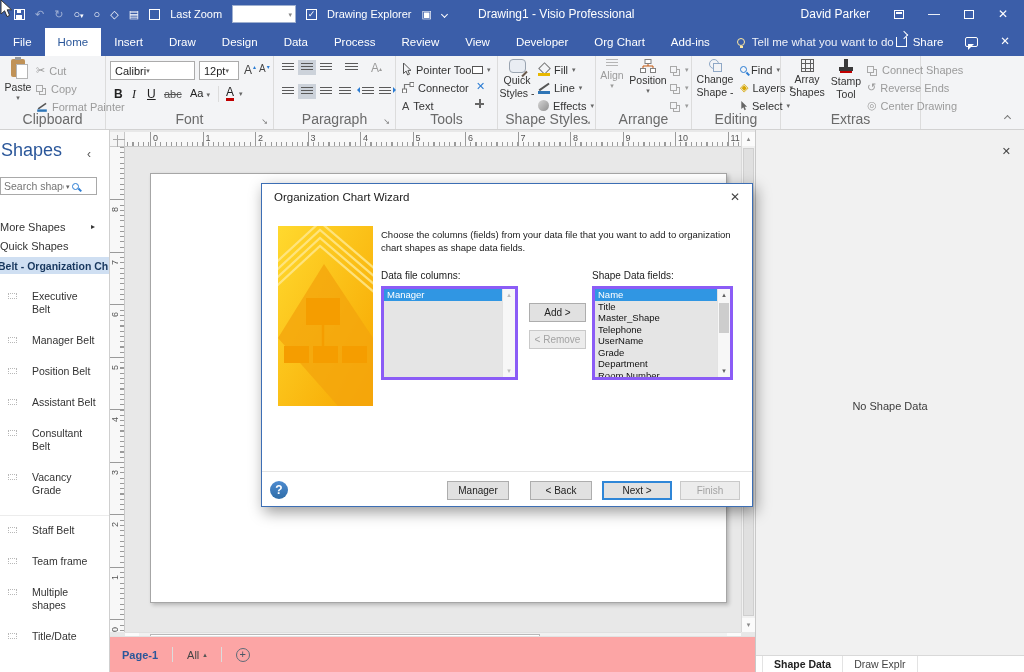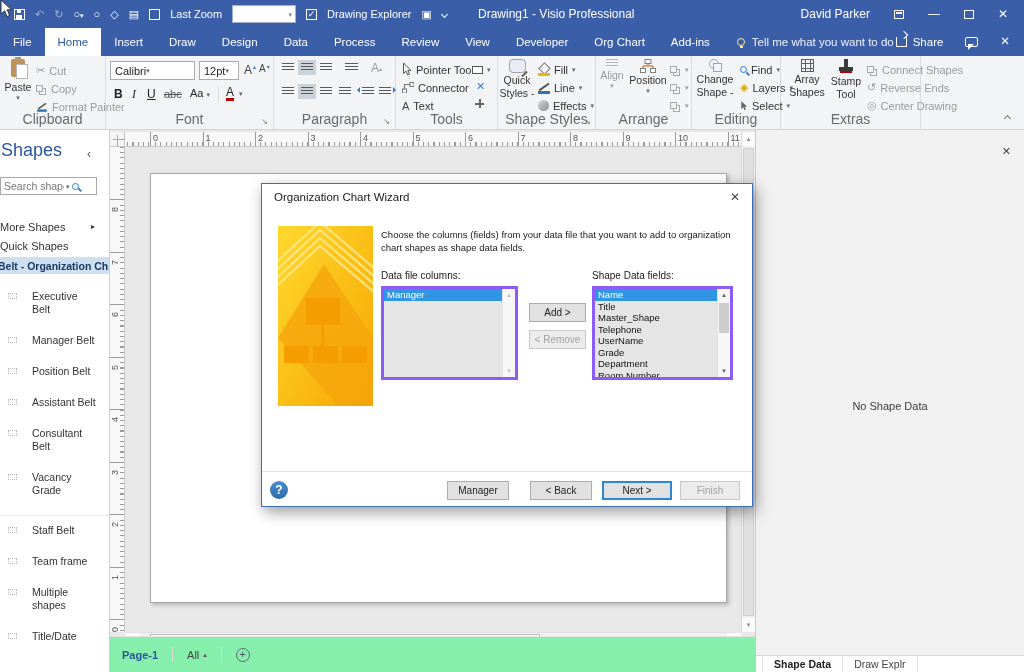--- a/index.html
+++ b/index.html
@@ -140,21 +140,21 @@
   .page{position:absolute;left:40px;top:43px;width:577px;height:430px;background:#fff;
         border:1px solid #a6a6a6;box-shadow:2px 2px 4px rgba(0,0,0,.22)}
   .vscroll{position:absolute;right:0;top:2px;bottom:40px;width:14px;background:#f1f1f1;border-left:1px solid #d9d9d9}
   .sarrow{position:absolute;left:0;right:0;height:14px;background:#fbfbfb;color:#8a8a8a;font-size:7px;
           display:flex;align-items:center;justify-content:center}
   .vthumb{position:absolute;left:1px;right:1px;top:16px;bottom:16px;background:#e0e0e0;border:1px solid #cfcfcf}
   .hscroll{position:absolute;left:15px;right:14px;bottom:26px;height:14px;background:#f1f1f1;border-top:1px solid #e0e0e0}
   .harrow{position:absolute;top:0;bottom:0;width:14px;background:#fbfbfb;color:#8a8a8a;font-size:7px;
           display:flex;align-items:center;justify-content:center}
   .hthumb{position:absolute;left:25px;width:390px;top:1px;bottom:1px;background:#fff;border:1px solid #b9b9b9}
-  .statusbar{position:absolute;left:0;right:0;bottom:0;height:36px;background:#86efac;border-top:1px solid #e2e2e2;
+  .statusbar{position:absolute;left:0;right:0;bottom:0;height:36px;background:#fca5a5;border-top:1px solid #e2e2e2;
              display:flex;align-items:center;gap:14px;padding-left:12px;font-size:11px}
   .pagetab{color:#2b579a;font-weight:bold}
   .ssep{width:1px;height:15px;background:#dcdcdc}
   .allbtn{display:flex;align-items:center;gap:4px;color:#444}
   .addpage{width:14px;height:14px;border:1px solid #5f6b78;border-radius:50%;color:#4a5664;
            display:flex;align-items:center;justify-content:center;font-size:11px;line-height:1}
 
   
   .right-panel{position:absolute;right:0;top:130px;bottom:0;width:269px;background:#f1f1f1;border-left:1px solid #c9c9c9}
   .rp-title{position:absolute;left:20px;top:12px;font-size:17px;color:#2b579a;white-space:nowrap}

